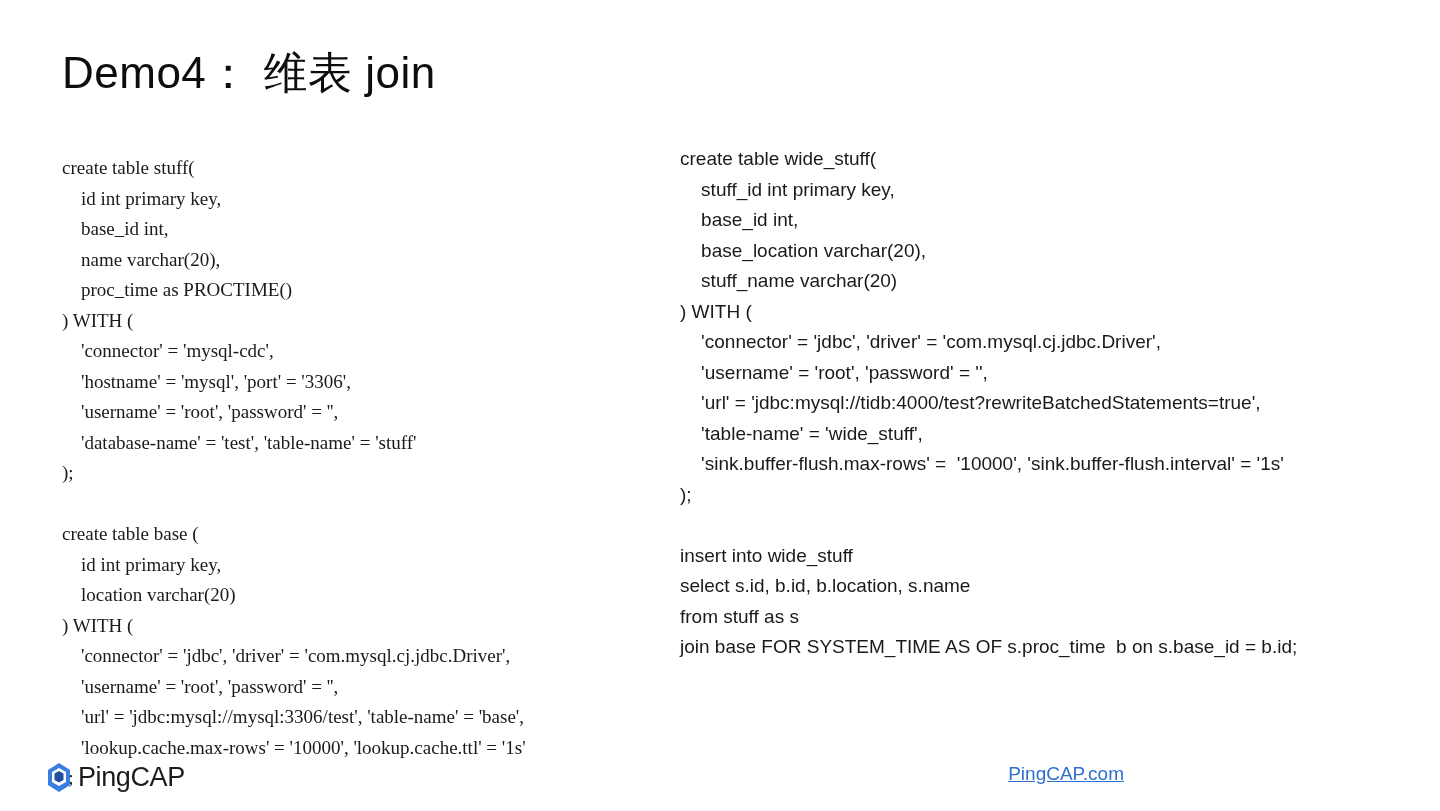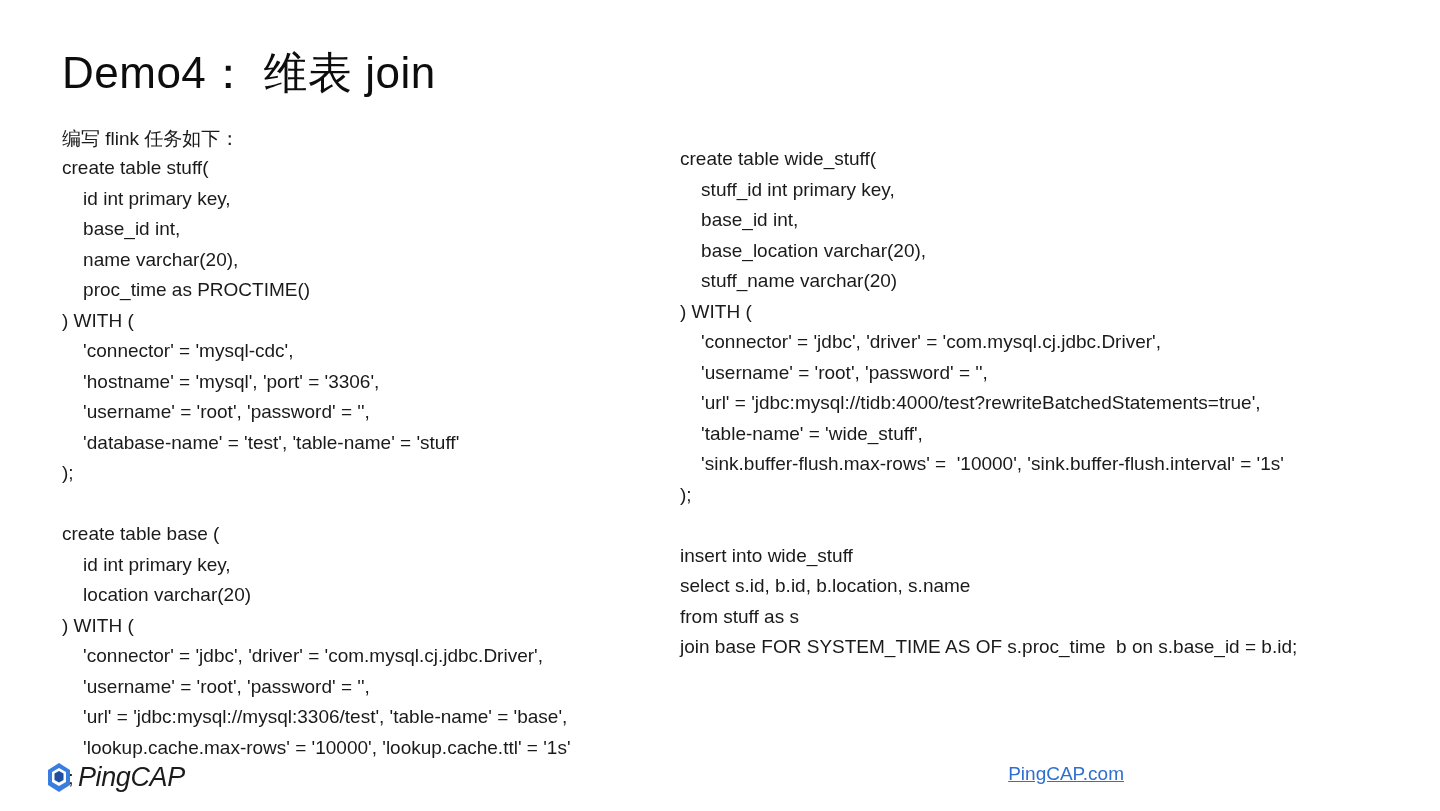--- a/index.html
+++ b/index.html
@@ -44,20 +44,21 @@
     position: absolute;
     font-size: 19px;
     line-height: 30.5px;
     color: #1a1a1a;
     white-space: pre;
   }
   .code-col.left {
     left: 62px;
     top: 153px;
     width: 640px;
+    font-family: Liberation Serif, serif;
   }
   .code-col.right {
     left: 680px;
     top: 144px;
     width: 730px;
   }
   .code-line {
     white-space: pre;
     min-height: 30.5px;
   }
@@ -76,39 +77,37 @@
     width: 22px;
     height: 30px;
     position: relative;
     display: inline-block;
   }
   .logo-text {
     font-size: 27px;
     color: #1b1b1b;
     font-weight: 400;
     letter-spacing: -0.4px;
-    font-style: italic;
   }
   .footer-url {
     position: absolute;
     right: 58px;
     bottom: 26px;
     font-size: 19px;
     color: #2f6fcf;
     text-decoration: underline;
   }
 </style>
 </head>
 <body>
 
 <div class="slide">
 
   <div class="slide-title">Demo4： 维表 join</div>
 
-  <div class="intro-line">编写 flink 任务如下：</div>
 
   <div class="code-col left" id="left-code"><div class="code-line">create table stuff(</div><div class="code-line">    id int primary key,</div><div class="code-line">    base_id int,</div><div class="code-line">    name varchar(20),</div><div class="code-line">    proc_time as PROCTIME()</div><div class="code-line">) WITH (</div><div class="code-line">    'connector' = 'mysql-cdc',</div><div class="code-line">    'hostname' = 'mysql', 'port' = '3306',</div><div class="code-line">    'username' = 'root', 'password' = '',</div><div class="code-line">    'database-name' = 'test', 'table-name' = 'stuff'</div><div class="code-line">);</div><div class="code-line blank">&nbsp;</div><div class="code-line">create table base (</div><div class="code-line">    id int primary key,</div><div class="code-line">    location varchar(20)</div><div class="code-line">) WITH (</div><div class="code-line">    'connector' = 'jdbc', 'driver' = 'com.mysql.cj.jdbc.Driver',</div><div class="code-line">    'username' = 'root', 'password' = '',</div><div class="code-line">    'url' = 'jdbc:mysql://mysql:3306/test', 'table-name' = 'base',</div><div class="code-line">    'lookup.cache.max-rows' = '10000', 'lookup.cache.ttl' = '1s'</div><div class="code-line">);</div></div>
 
   <div class="code-col right" id="right-code"><div class="code-line">create table wide_stuff(</div><div class="code-line">    stuff_id int primary key,</div><div class="code-line">    base_id int,</div><div class="code-line">    base_location varchar(20),</div><div class="code-line">    stuff_name varchar(20)</div><div class="code-line">) WITH (</div><div class="code-line">    'connector' = 'jdbc', 'driver' = 'com.mysql.cj.jdbc.Driver',</div><div class="code-line">    'username' = 'root', 'password' = '',</div><div class="code-line">    'url' = 'jdbc:mysql://tidb:4000/test?rewriteBatchedStatements=true',</div><div class="code-line">    'table-name' = 'wide_stuff',</div><div class="code-line">    'sink.buffer-flush.max-rows' =  '10000', 'sink.buffer-flush.interval' = '1s'</div><div class="code-line">);</div><div class="code-line blank">&nbsp;</div><div class="code-line">insert into wide_stuff</div><div class="code-line">select s.id, b.id, b.location, s.name</div><div class="code-line">from stuff as s</div><div class="code-line">join base FOR SYSTEM_TIME AS OF s.proc_time  b on s.base_id = b.id;</div></div>
 
   <div class="footer-logo">
     <span class="logo-mark">
       <svg width="22" height="30" viewBox="0 0 22 30" xmlns="http://www.w3.org/2000/svg">
         <polygon points="0,7 11,0 22,7 22,22 11,29 0,22" fill="#3a7de0"></polygon>
         <polygon points="4,9 11,5 18,9 18,19 11,23 4,19" fill="#ffffff"></polygon>

